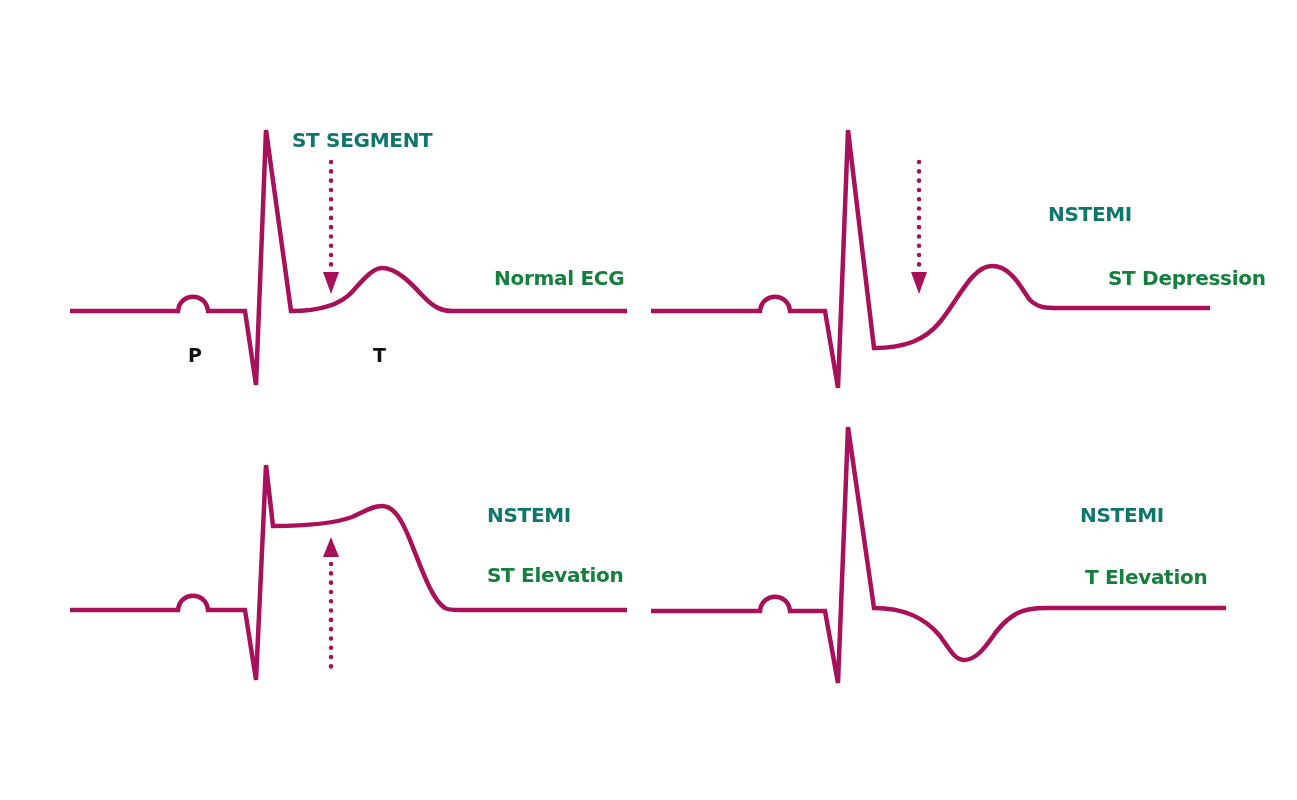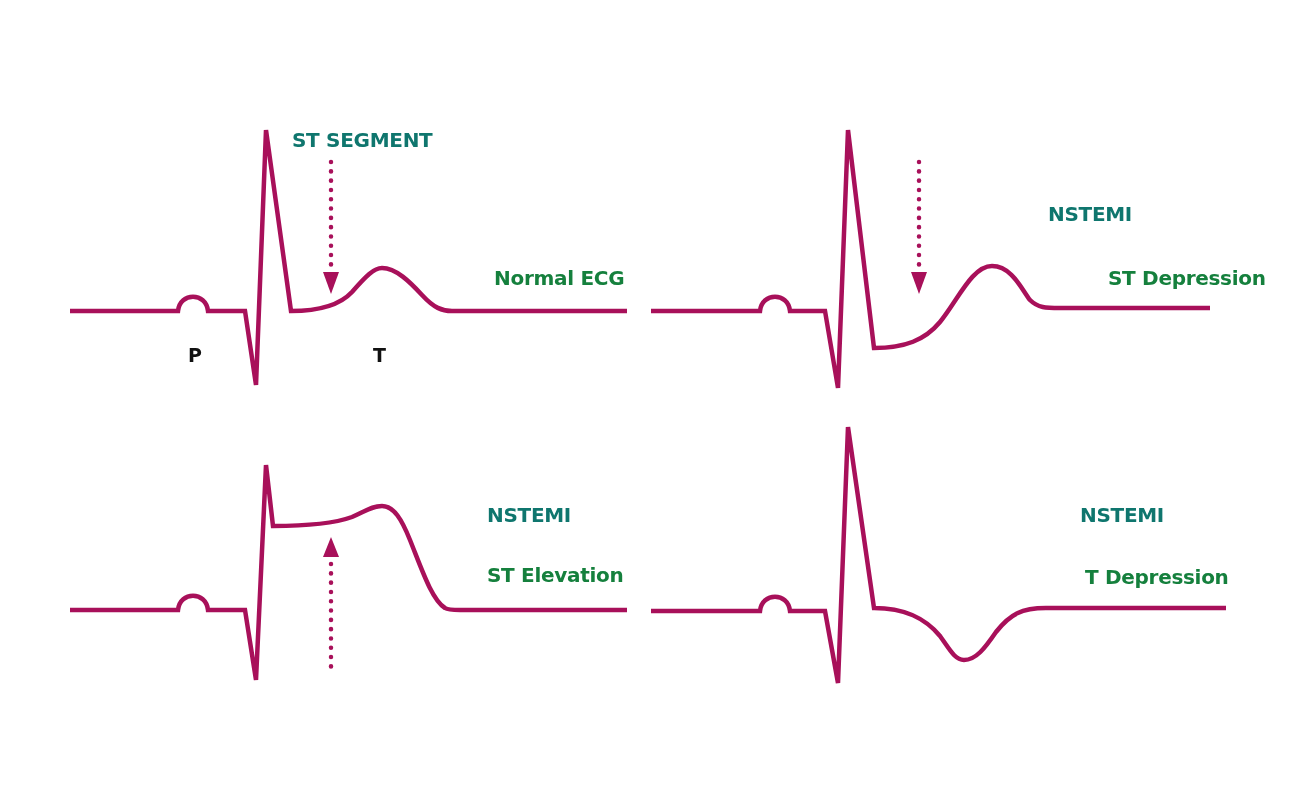--- a/index.html
+++ b/index.html
@@ -59,13 +59,13 @@
 
 <div class="label gray" style="left:494px; top:266px;">Normal ECG</div>
 
 <div class="label dark" style="left:1048px; top:202px;">NSTEMI</div>
 <div class="label gray" style="left:1080px; top:266px;margin-left:28px;">ST Depression</div>
 
 <div class="label dark" style="left:487px; top:503px;">NSTEMI</div>
 <div class="label gray" style="left:487px; top:563px;">ST Elevation</div>
 
 <div class="label dark" style="left:1080px; top:503px;">NSTEMI</div>
-<div class="label gray" style="left:1085px; top:565px;">T Depression</div>
+<div class="label gray" style="left:1085px; top:565px;">T Elevation</div>
 
 </body></html>

